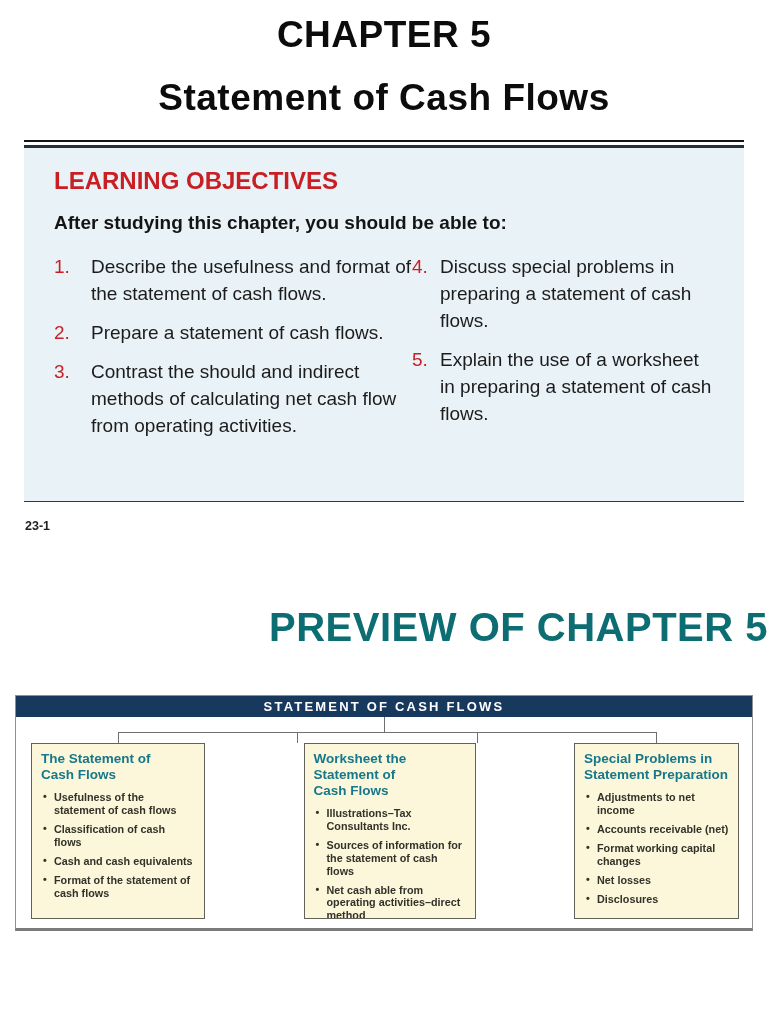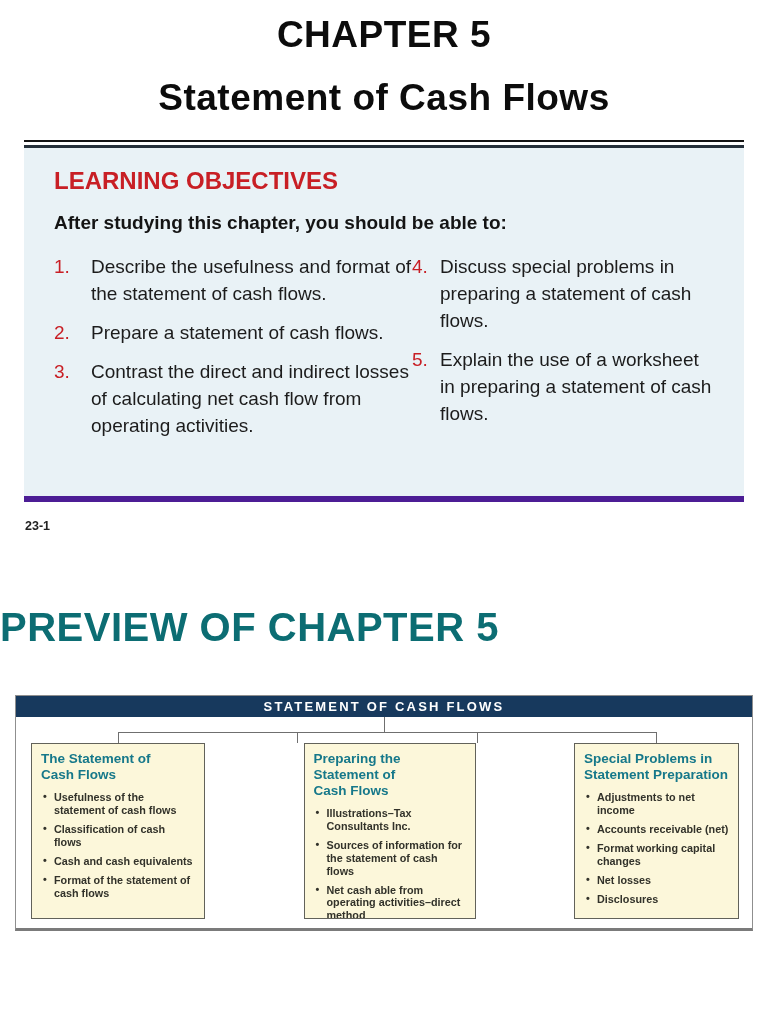--- a/index.html
+++ b/index.html
@@ -4,34 +4,34 @@
 <style>
   html,body{margin:0;padding:0;background:#ffffff;}
   body{width:768px;height:1024px;font-family:"Liberation Sans",sans-serif;color:#1b1b1b;overflow:hidden;}
   .page{position:relative;width:768px;height:1024px;background:#fff;}
 
   
   .title-area{padding-top:14px;text-align:center;}
   .title-line{font-size:37px;font-weight:bold;color:#0c0c0c;letter-spacing:.5px;margin:0 0 21px 0;}
   .divider{border:none;border-top:2px solid #141414;margin:0 24px;}
 
-  .lo-box{margin:3px 24px 0;background:#e9f2f6;border-top:3px solid #25303a;border-bottom:6px solid #4c1d95;
+  .lo-box{margin:3px 24px 0;background:#e9f2f6;border-top:3px solid #25303a;border-bottom:1px solid #4c1d95;
           box-sizing:border-box;height:357px;padding:19px 30px 10px;overflow:hidden;}
   .lo-heading{color:#c81f25;font-size:24px;font-weight:bold;margin:0;}
   .lo-intro{font-size:19px;font-weight:bold;color:#141414;margin:17px 0 0 0;}
   .lo-cols{display:flex;margin-top:20px;}
   .lo-col-left{width:358px;flex:0 0 358px;}
   .lo-col-right{flex:1;}
   .obj{display:flex;margin-bottom:12px;font-size:19px;line-height:1.42;color:#1c1c1c;}
   .obj .num{flex:0 0 37px;color:#c81f25;}
   .lo-col-right .obj .num{flex:0 0 28px;}
   .page-label{margin:17px 0 0 25px;font-size:12.5px;font-weight:bold;color:#222;}
 
   
-  .preview-title{margin-top:72px;text-align:left;font-size:40px;font-weight:bold;color:#0c6d73;letter-spacing:.5px;}
+  .preview-title{margin-top:72px;text-align:right;font-size:40px;font-weight:bold;color:#0c6d73;letter-spacing:.5px;}
 
   .diagram{position:relative;width:738px;height:236px;margin:45px auto 0;background:#fff;box-sizing:border-box;
            border:1px solid #8f8f8f;border-bottom:3px solid #7b7b7b;}
   .diagram-bar{height:21px;line-height:21px;background:#17395d;color:#fff;text-align:center;
                font-size:13px;font-weight:bold;letter-spacing:2.2px;}
   .conn{position:absolute;border-color:#6f6f6f;}
   .conn-stub{left:50%;top:21px;height:15px;width:0;border-left:1px solid #6f6f6f;}
   .conn-rail{top:36px;left:13.8%;right:13%;height:0;border-top:1px solid #6f6f6f;}
   .conn-drop{top:36px;height:11px;width:0;border-left:1px solid #6f6f6f;}
   .drop-0{left:13.8%;} .drop-1{left:38.2%;} .drop-2{left:62.6%;} .drop-3{left:87%;}
@@ -65,21 +65,21 @@
           <div class="obj">
             <span class="num">1.</span>
             <span class="txt">Describe the usefulness and format of the statement of cash flows.</span>
           </div>
           <div class="obj">
             <span class="num">2.</span>
             <span class="txt">Prepare a statement of cash flows.</span>
           </div>
           <div class="obj">
             <span class="num">3.</span>
-            <span class="txt">Contrast the direct and indirect losses of calculating net cash flow from operating activities.</span>
+            <span class="txt">Contrast the should and indirect methods of calculating net cash flow from operating activities.</span>
           </div>
         </div>
         <div class="lo-col-right">
           <div class="obj">
             <span class="num">4.</span>
             <span class="txt">Discuss special problems in preparing a statement of cash flows.</span>
           </div>
           <div class="obj">
             <span class="num">5.</span>
             <span class="txt">Explain the use of a worksheet in preparing a statement of cash flows.</span>
@@ -110,21 +110,21 @@
           <h3>The Statement of Cash Flows</h3>
           <ul>
             <li>Usefulness of the statement of cash flows</li>
             <li>Classification of cash flows</li>
             <li>Cash and cash equivalents</li>
             <li>Format of the statement of cash flows</li>
           </ul>
         </div>
 
         <div class="tbox tbox-1">
-          <h3>Preparing the Statement of Cash Flows</h3>
+          <h3>Worksheet the Statement of Cash Flows</h3>
           <ul>
             <li>Illustrations–Tax Consultants Inc.</li>
             <li>Sources of information for the statement of cash flows</li>
             <li>Net cash able from operating activities–direct method</li>
           </ul>
         </div>
 
         <div class="tbox tbox-2">
           <h3>Special Problems in Statement Preparation</h3>
           <ul>

